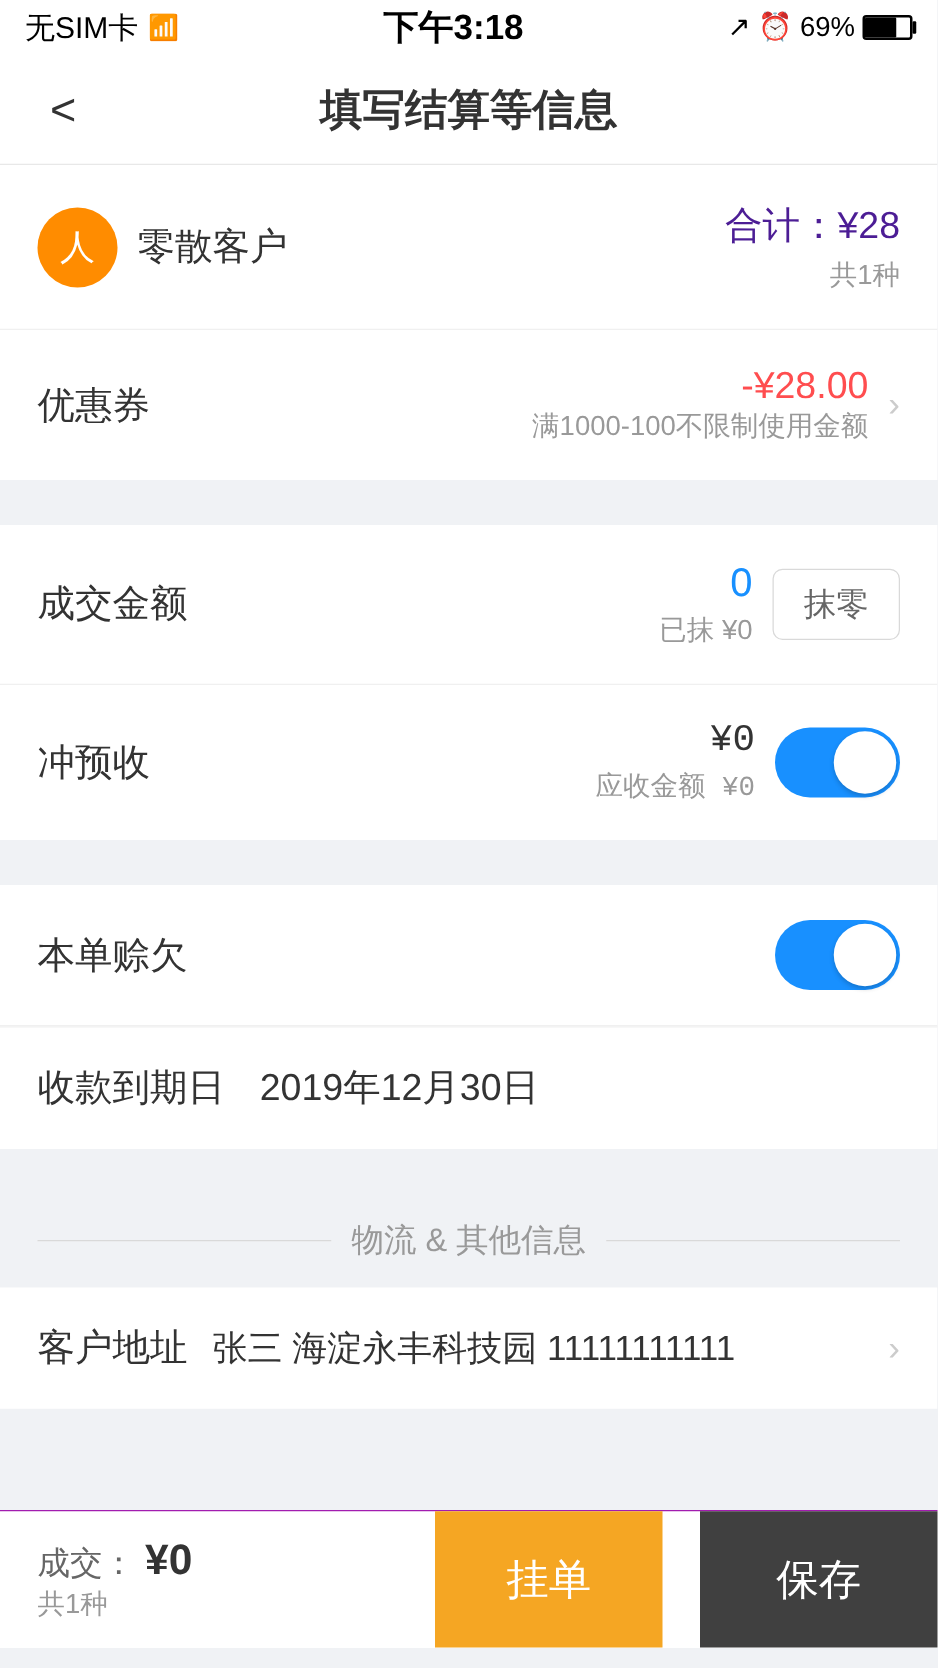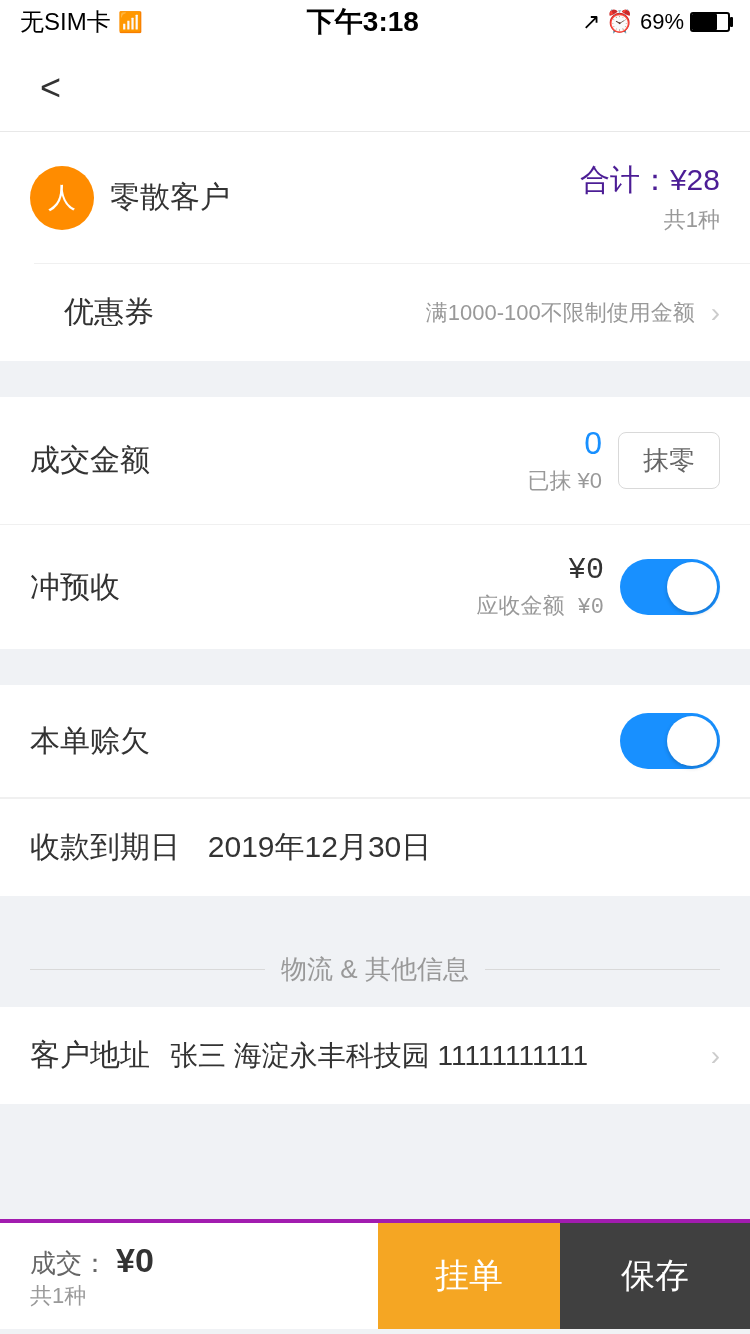--- a/index.html
+++ b/index.html
@@ -95,21 +95,20 @@
     .total-count { font-size: 22px; color: #999; margin-top: 4px; }
 
     
     .coupon-row {
       background: #fff;
       padding: 28px 30px;
       display: flex;
       align-items: center;
       justify-content: space-between;
       border-top: 1px solid #f0f0f0;
-      margin-left: 34px;
     }
     .coupon-label { font-size: 30px; color: #333; }
     .coupon-discount { font-size: 30px; color: #ff4d4f; }
     .coupon-desc { font-size: 22px; color: #999; text-align: right; }
     .coupon-info { text-align: right; }
     .chevron { font-size: 28px; color: #ccc; margin-left: 8px; }
 
     
     .divider {
       height: 18px;
@@ -212,28 +211,29 @@
 
     
     .empty-area {
       height: 220px;
       background: #f0f2f5;
     }
 
     
     .bottom-bar {
       position: fixed;
-      bottom: 5px;
+      bottom: 16px;
       left: 0;
       width: 750px;
       height: 110px;
       background: #fff;
       display: flex;
       align-items: stretch;
-      border-top: 4px solid #a21caf;
+      border-top: 1px solid #a21caf;
+      gap: 30px;
     }
     .bottom-summary {
       flex: 1;
       display: flex;
       flex-direction: column;
       justify-content: center;
       padding: 0 30px;
     }
     .bottom-deal { font-size: 26px; color: #666; }
     .bottom-amount { font-size: 34px; color: #333; font-weight: 600; }
@@ -273,38 +273,40 @@
     <span>⏰</span>
     <span>69%</span>
     <div class="battery">
       <div class="battery-fill"></div>
     </div>
   </div>
 </div>
 
 <div class="nav-bar">
   <div class="back-btn">&lt;</div>
+  <div class="nav-title">填写结算等信息</div>
 </div>
 
 <div class="section">
   <div class="customer-row">
     <div class="customer-left">
       <div class="avatar">人</div>
       <span class="customer-name">零散客户</span>
     </div>
     <div class="customer-right">
       <div class="total-amount">合计：¥28</div>
       <div class="total-count">共1种</div>
     </div>
   </div>
 
   <div class="coupon-row">
     <span class="coupon-label">优惠券</span>
     <div style="display:flex;align-items:center;gap:8px;">
       <div class="coupon-info">
+        <div class="coupon-discount">-¥28.00</div>
         <div class="coupon-desc">满1000-100不限制使用金额</div>
       </div>
       <span class="chevron">›</span>
     </div>
   </div>
 </div>
 
 <div class="divider"></div>
 
 <div class="section">

